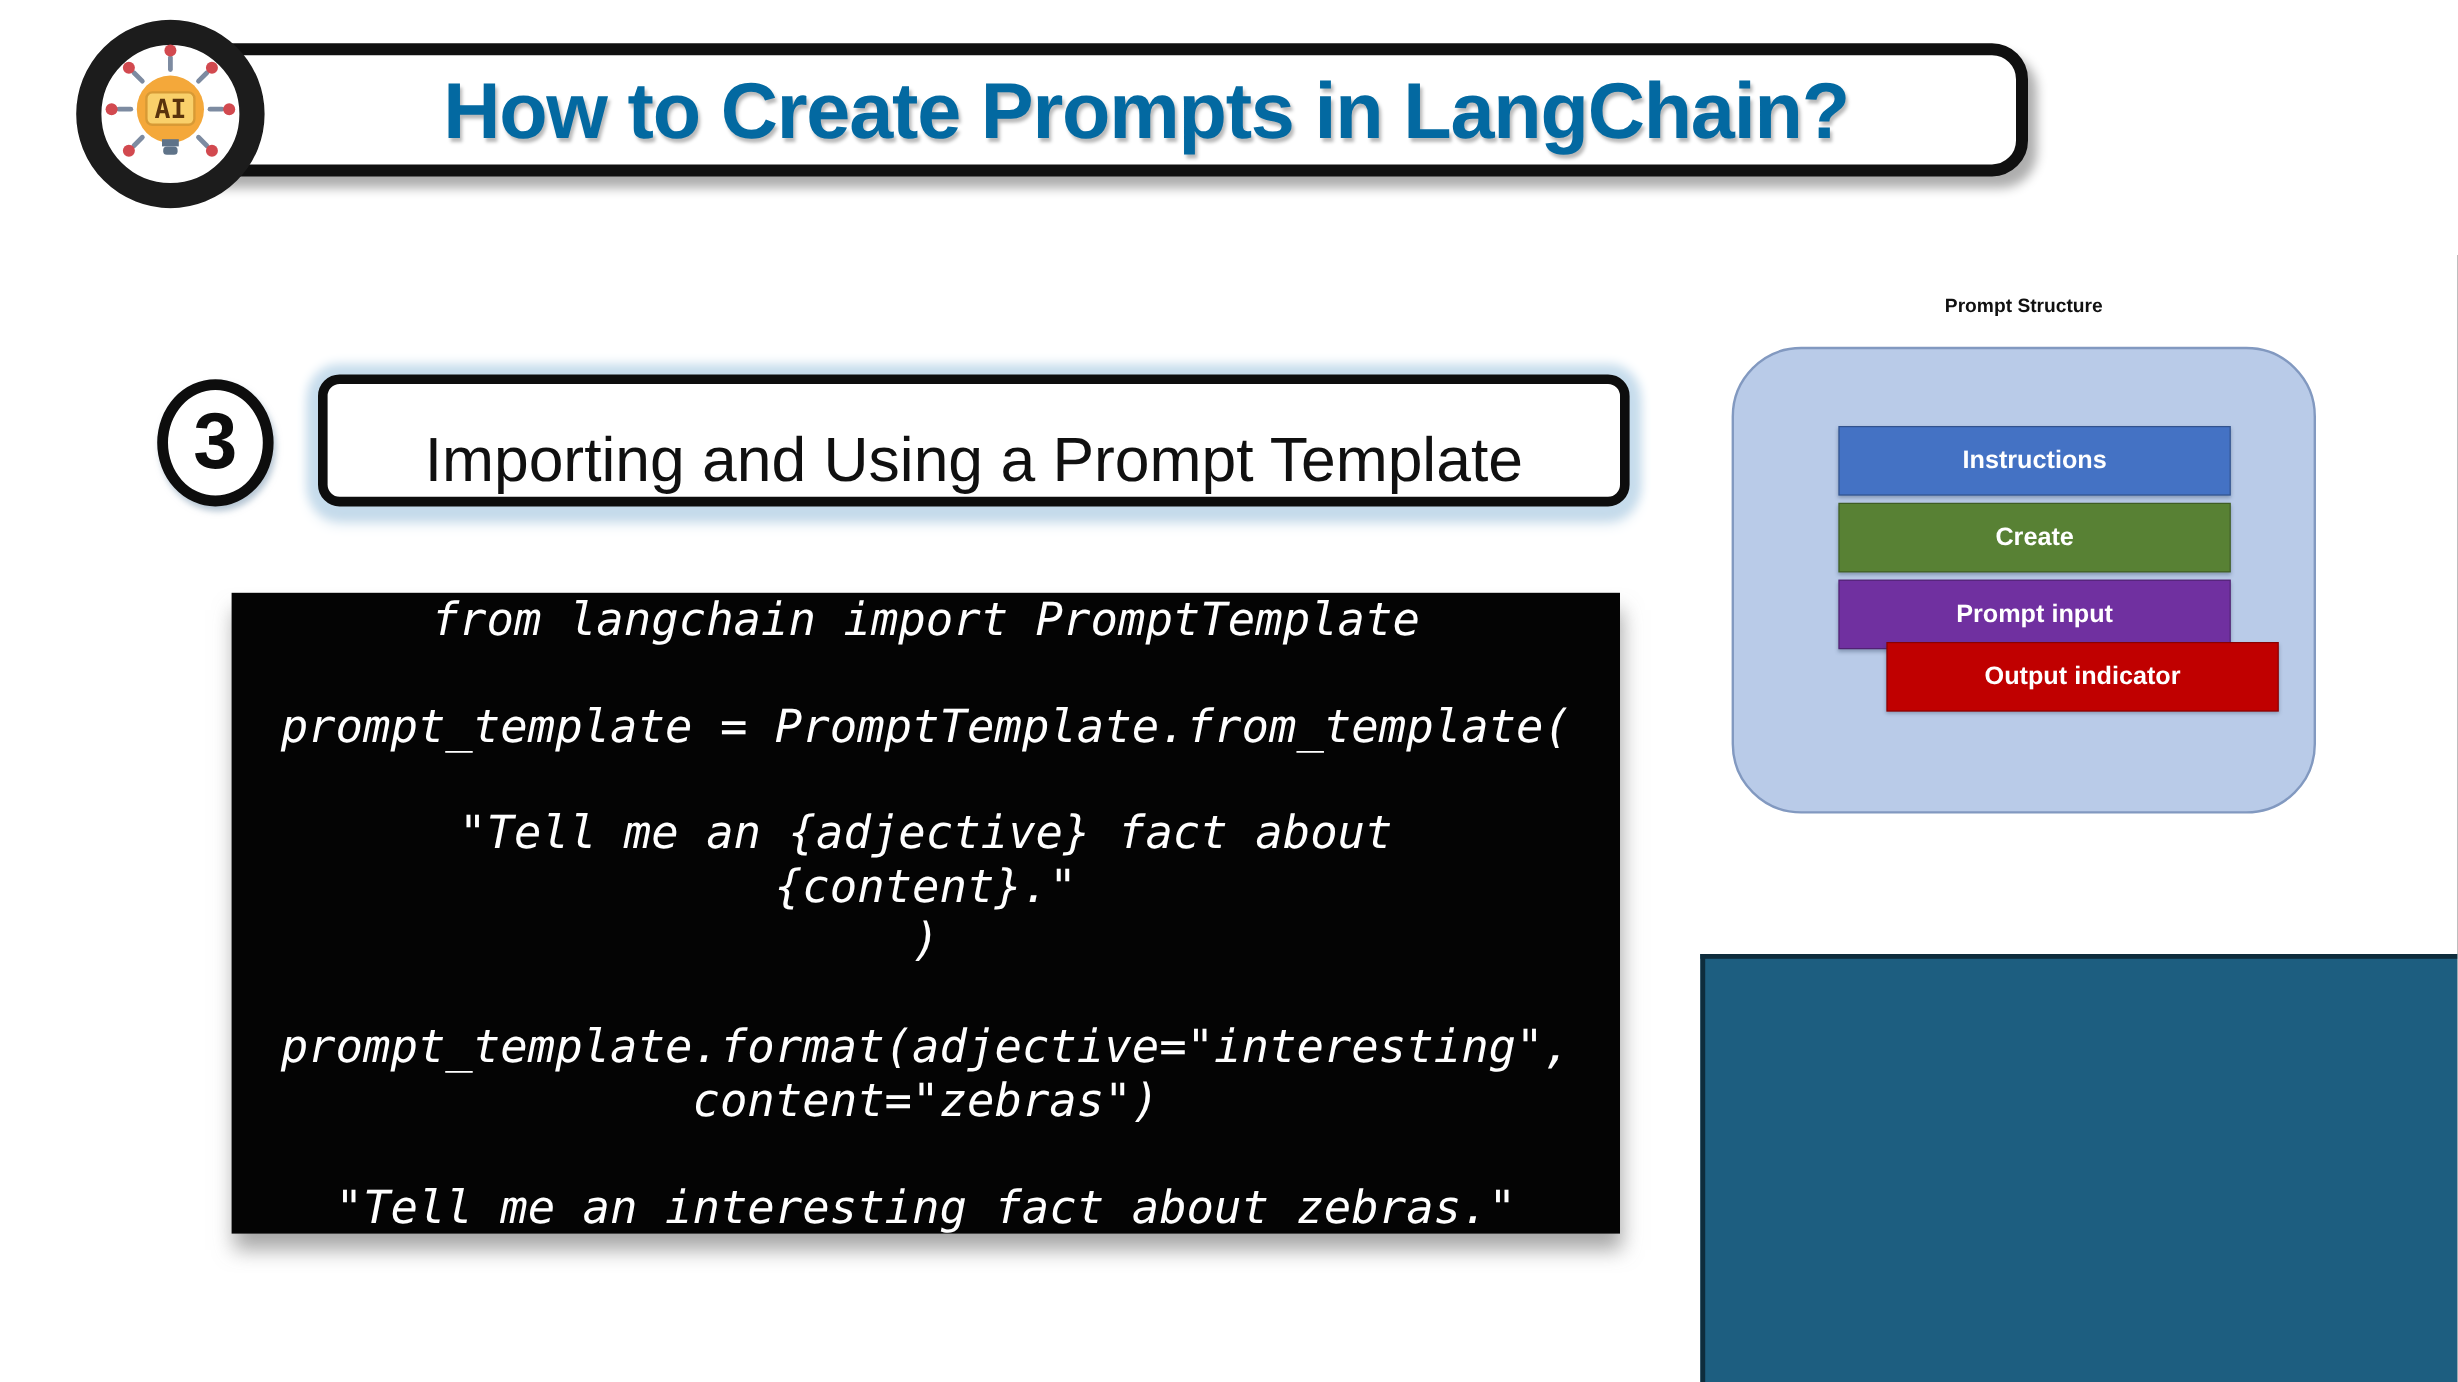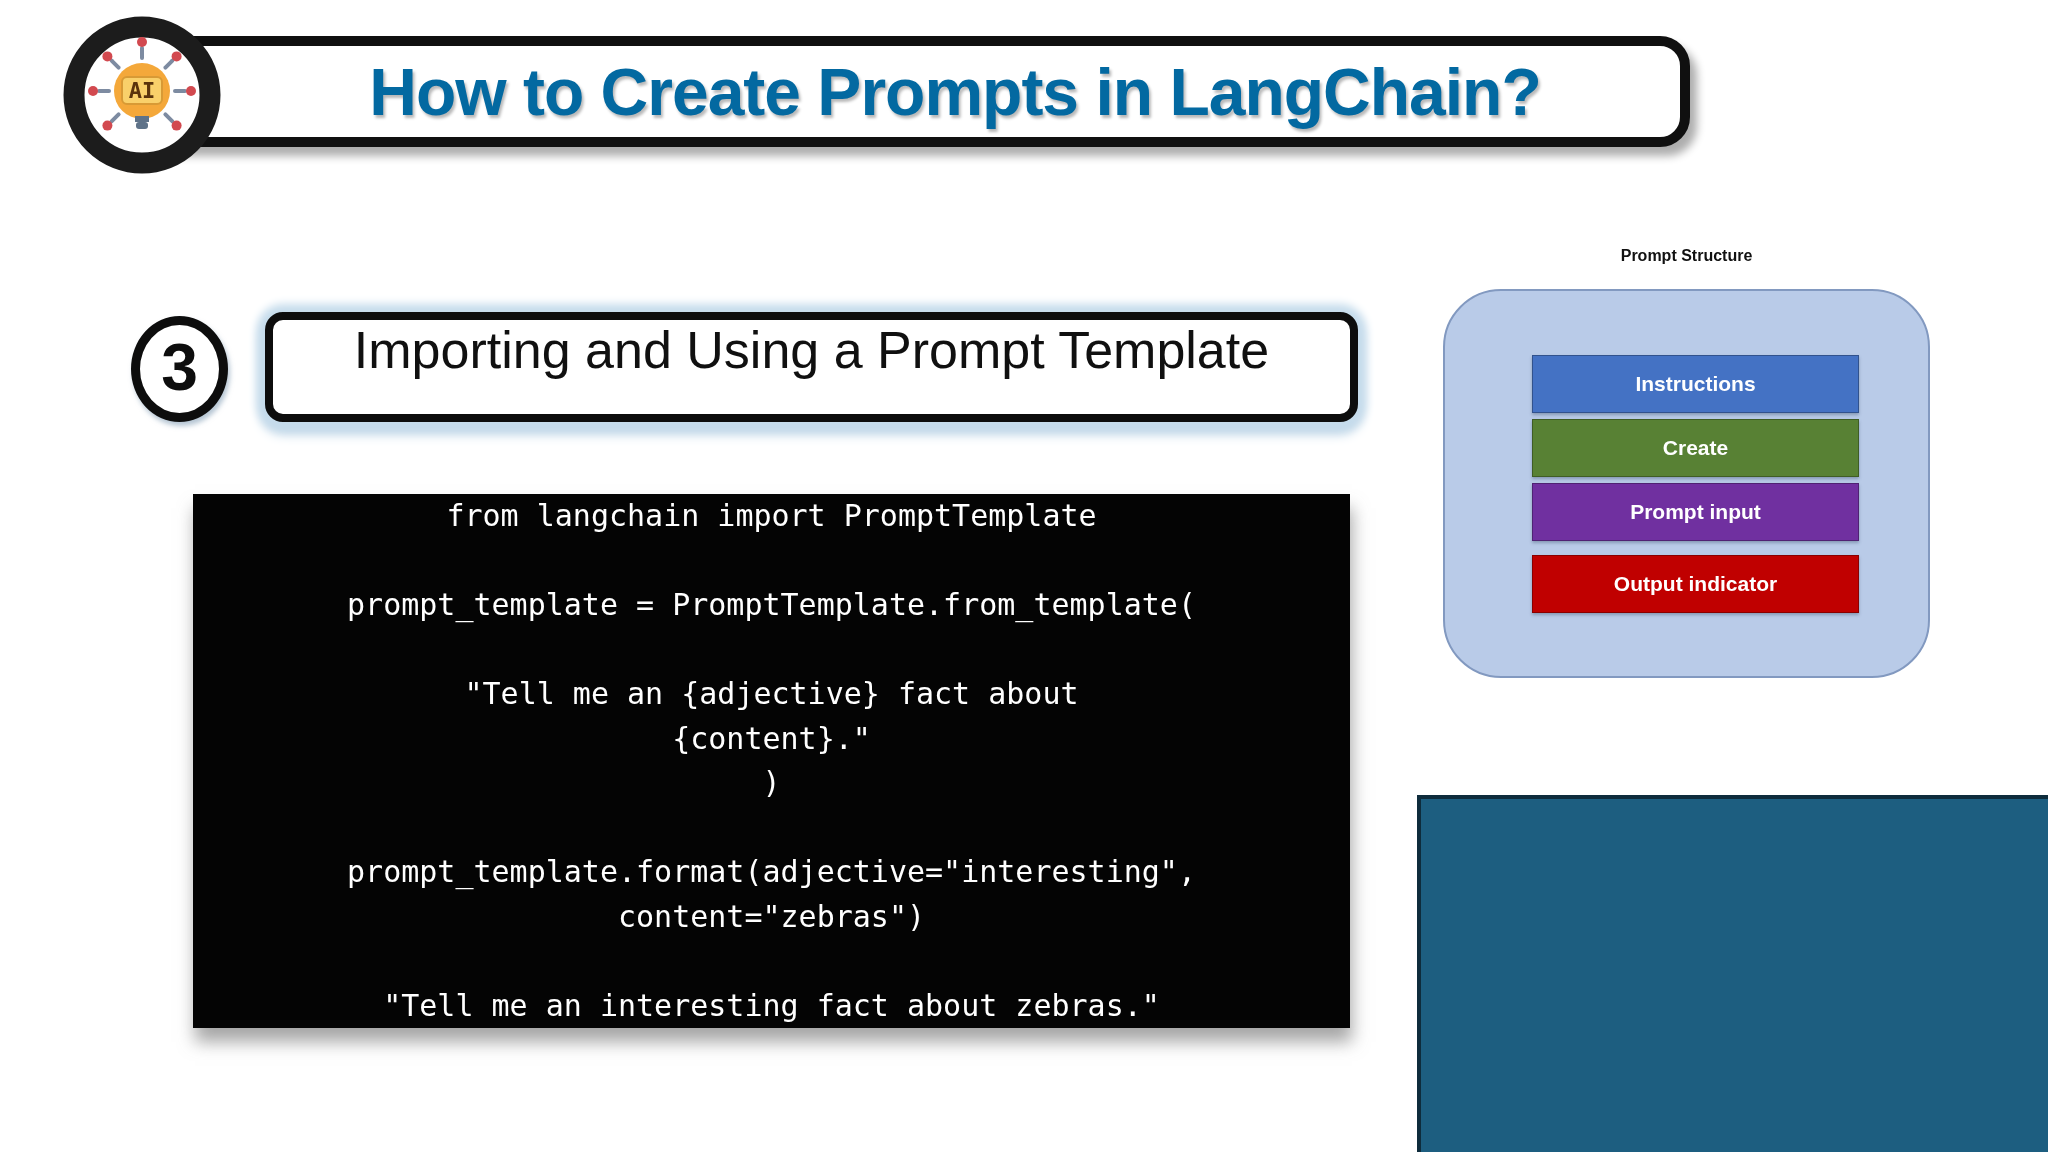--- a/index.html
+++ b/index.html
@@ -24,32 +24,32 @@
   .step-circle{
     position:absolute;left:131px;top:316px;width:97px;height:106px;
     border:9px solid #0d0d0d;border-radius:50%;background:#fff;
     box-sizing:border-box;display:flex;align-items:center;justify-content:center;
     box-shadow:2px 4px 5px rgba(120,150,175,0.55);
   }
   .step-number{font-size:66px;font-weight:700;color:#0d0d0d;line-height:1;margin-top:-4px;}
   .step-box{
     position:absolute;left:265px;top:312px;width:1093px;height:110px;
     background:#ffffff;border:8px solid #0d0d0d;border-radius:18px;
-    box-sizing:border-box;display:flex;align-items:flex-start;justify-content:center;
+    box-sizing:border-box;display:flex;align-items:flex-end;justify-content:center;
     box-shadow:0 0 9px 8px #c6dcec, 0 8px 12px 4px #bcd4e6;
   }
   .step-title{font-size:52px;font-weight:500;color:#101010;white-space:nowrap;}
   
   .code-block{
     position:absolute;left:193px;top:494px;width:1157px;height:534px;
     background:#040404;color:#ffffff;overflow:hidden;
     box-shadow:2px 14px 16px rgba(95,95,95,0.55);
     display:block;margin:0;
     font-family:"DejaVu Sans Mono","Liberation Mono",monospace;
-    font-size:30px;line-height:44.5px;text-align:center;white-space:pre;
+    font-size:38px;line-height:44.5px;text-align:center;white-space:pre;font-style:italic;
   }
   
   .ps-heading{
     position:absolute;left:1443px;top:247px;width:487px;text-align:center;
     font-size:16px;font-weight:700;color:#111;
   }
   .ps-panel{
     position:absolute;left:1443px;top:289px;width:487px;height:389px;
     background:#b9cbe8;border:2px solid #8299c0;border-radius:58px;
     box-sizing:border-box;
@@ -57,21 +57,21 @@
   .ps-item{
     position:absolute;left:87px;width:327px;height:58px;border-radius:0;
     display:flex;align-items:center;justify-content:center;
     border:1px solid rgba(0,0,0,0.28);box-sizing:border-box;
     color:#ffffff;font-size:21px;font-weight:700;
     box-shadow:0 2px 3px rgba(40,60,90,0.35);
   }
   .ps-item:nth-of-type(1){top:64px;}
   .ps-item:nth-of-type(2){top:128px;}
   .ps-item:nth-of-type(3){top:192px;}
-  .ps-item:nth-of-type(4){top:264px;}
+  .ps-item:nth-of-type(4){top:244px;margin-left:40px;}
   
   .video-box{
     position:absolute;left:1417px;top:795px;width:631px;height:357px;
     background:#1d5e80;border-top:4px solid #0e2c3c;border-left:4px solid #0e2c3c;
     box-sizing:border-box;
   }
 </style>
 </head>
 <body>
 

